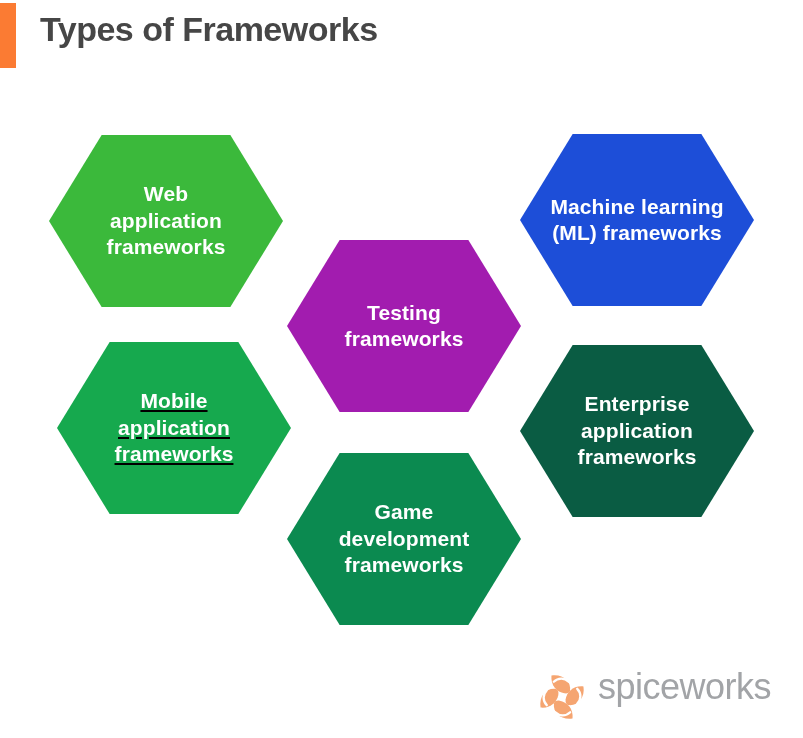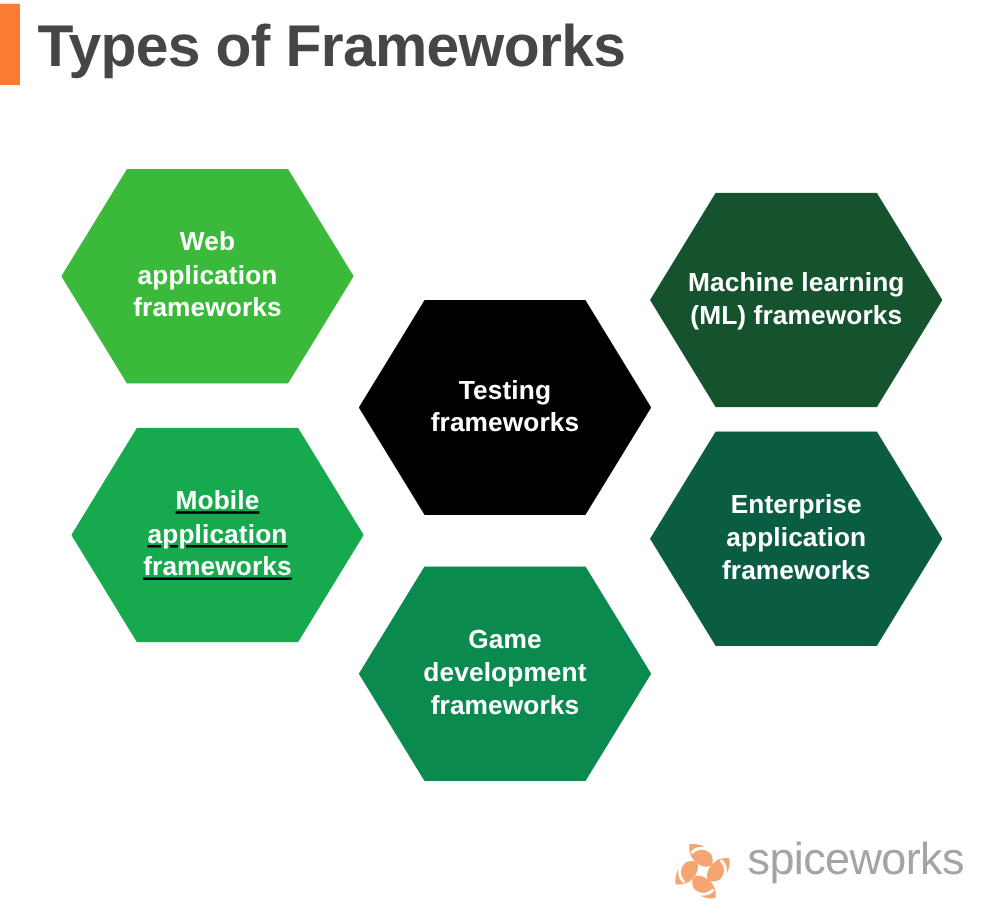--- a/index.html
+++ b/index.html
@@ -10,22 +10,22 @@
     background:#ffffff;
     overflow:hidden;
   }
   
   .title-wrap{position:absolute;left:0;top:0;width:803px;height:90px;}
   .accent-bar{
     position:absolute;left:0;top:3px;width:16px;height:65px;
     background:#fb7b33;
   }
   .page-title{
-    position:absolute;left:30px;top:8px;margin:0;
-    font-size:47px;font-weight:bold;color:#464646;
+    position:absolute;left:40px;top:8px;margin:0;
+    font-size:34px;font-weight:bold;color:#464646;
     letter-spacing:-0.5px;line-height:1.25;
   }
   
   .hex{
     position:absolute;width:234px;height:172px;
     clip-path:polygon(0% 50%, 22.5% 0%, 77.5% 0%, 100% 50%, 77.5% 100%, 22.5% 100%);
     display:flex;align-items:center;justify-content:center;text-align:center;
   }
   .hex-label{
     color:#ffffff;font-size:21px;font-weight:600;line-height:1.26;
@@ -57,28 +57,28 @@
   </div>
 
   <div class="hex hex-web" style="background: rgb(59, 185, 59);">
     <div class="hex-label">
       <span>Web</span>
       <span>application</span>
       <span>frameworks</span>
     </div>
   </div>
 
-  <div class="hex hex-ml" style="background: #14532d; margin-top: 20px;">
+  <div class="hex hex-ml" style="background: #1d4ed8;">
     <div class="hex-label">
       <span>Machine learning</span>
       <span>(ML) frameworks</span>
     </div>
   </div>
 
-  <div class="hex hex-testing" style="background: #000000;">
+  <div class="hex hex-testing" style="background: #a21caf;">
     <div class="hex-label">
       <span>Testing</span>
       <span>frameworks</span>
     </div>
   </div>
 
   <div class="hex hex-mobile" style="background: rgb(22, 169, 78);">
     <div class="hex-label">
       <span>Mobile</span>
       <span>application</span>

